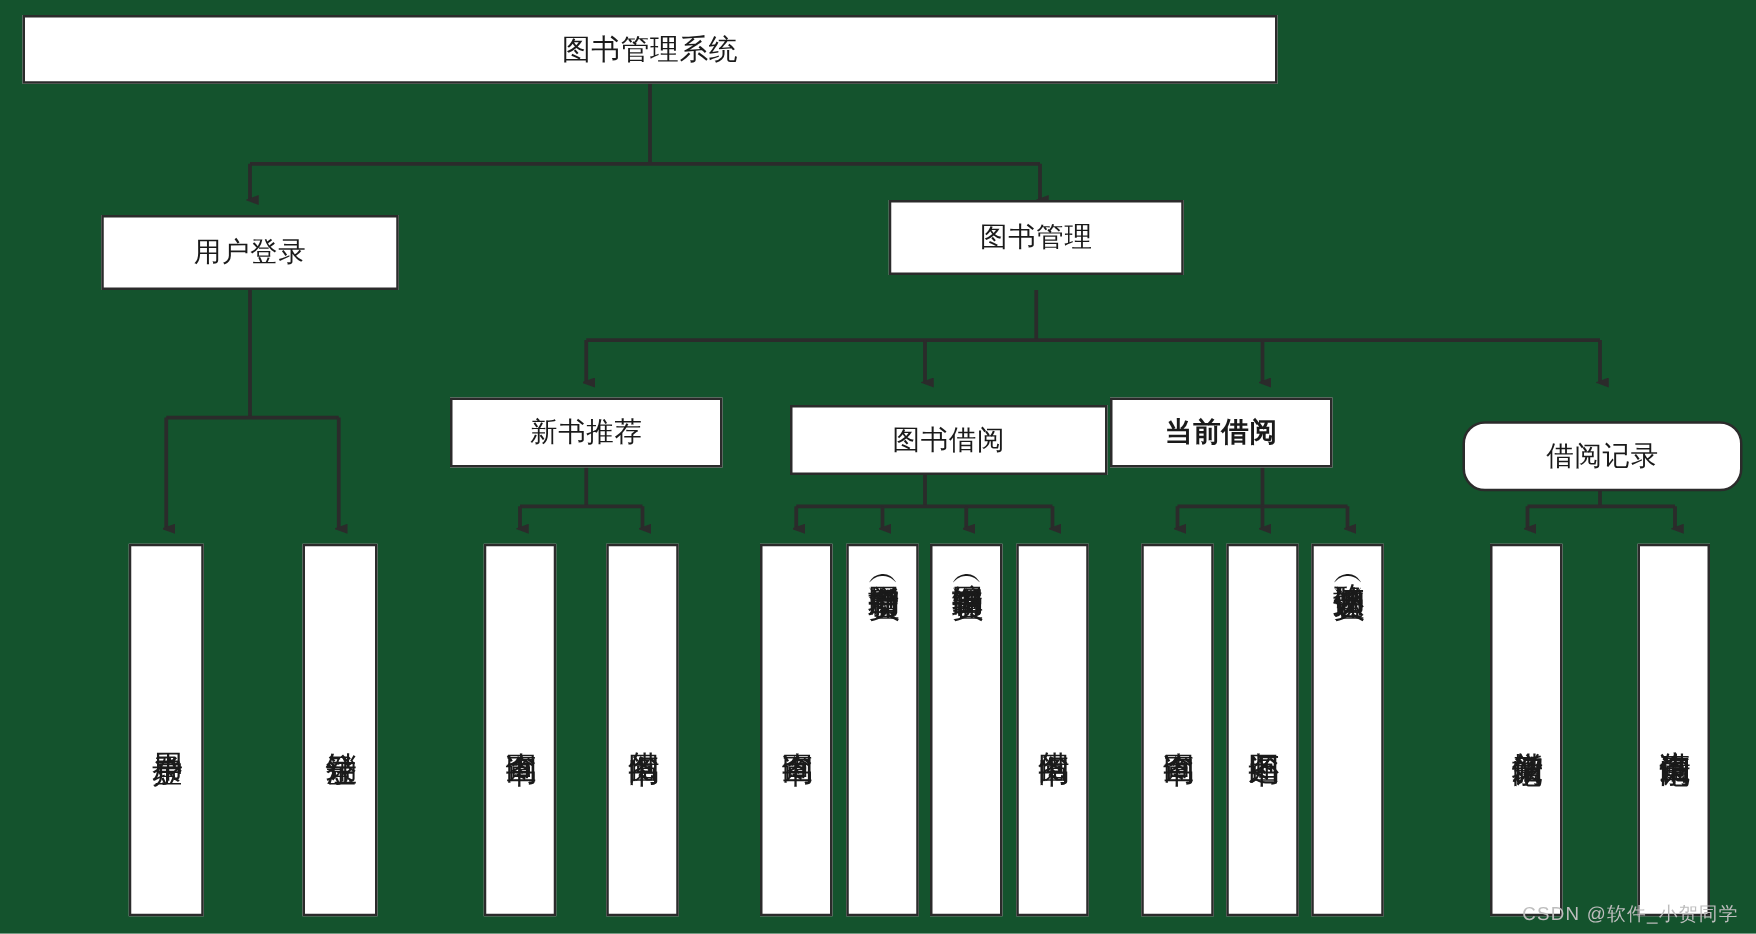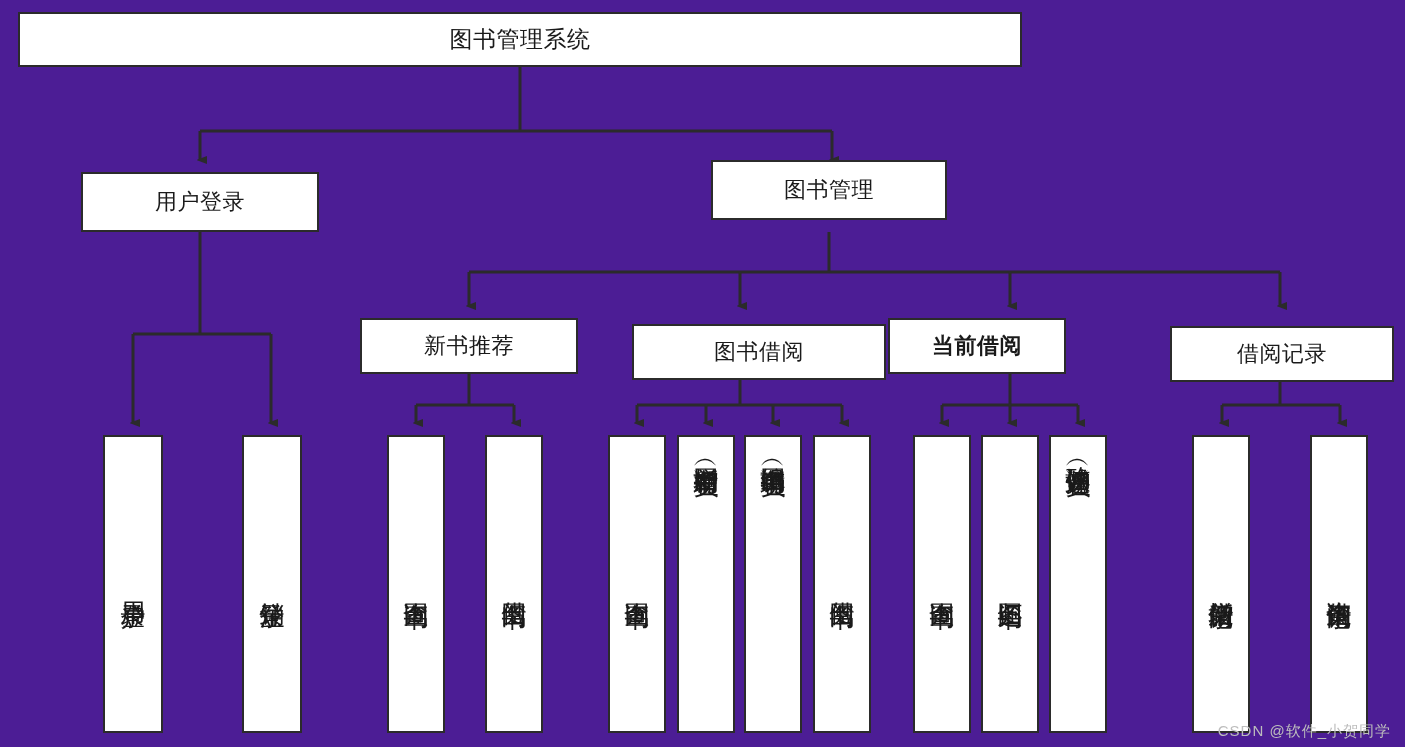--- a/index.html
+++ b/index.html
@@ -9,21 +9,21 @@
     background: #ffffff;
   }
   body {
     font-family: "Liberation Sans", "DejaVu Sans", sans-serif;
     color: #1a1a1a;
   }
   #diagram {
     position: relative;
     width: 1405px;
     height: 747px;
-    background: #4c1d95;
+    background: #14532d;
     overflow: hidden;
   }
   #edges {
     position: absolute;
     left: 0;
     top: 0;
     width: 1405px;
     height: 747px;
     pointer-events: none;
   }
@@ -143,21 +143,21 @@
 
   <div class="node horiz" style="left:360px; top:318px; width:218px; height:56px;">
     <span class="node-label">新书推荐</span>
   </div>
   <div class="node horiz" style="left:632px; top:324px; width:254px; height:56px;">
     <span class="node-label">图书借阅</span>
   </div>
   <div class="node horiz" style="left:888px; top:318px; width:178px; height:56px;font-weight:bold;">
     <span class="node-label">当前借阅</span>
   </div>
-  <div class="node horiz" style="left:1170px; top:326px; width:224px; height:56px;">
+  <div class="node horiz" style="left:1170px; top:337px; width:224px; height:56px;border-radius:18px;">
     <span class="node-label">借阅记录</span>
   </div>
 
   <div class="node vert short" style="left:103px; top:435px; width:60px; height:298px;">
     <span class="node-label">用户登录</span>
   </div>
   <div class="node vert short" style="left:242px; top:435px; width:60px; height:298px;">
     <span class="node-label">注销登录</span>
   </div>
 

